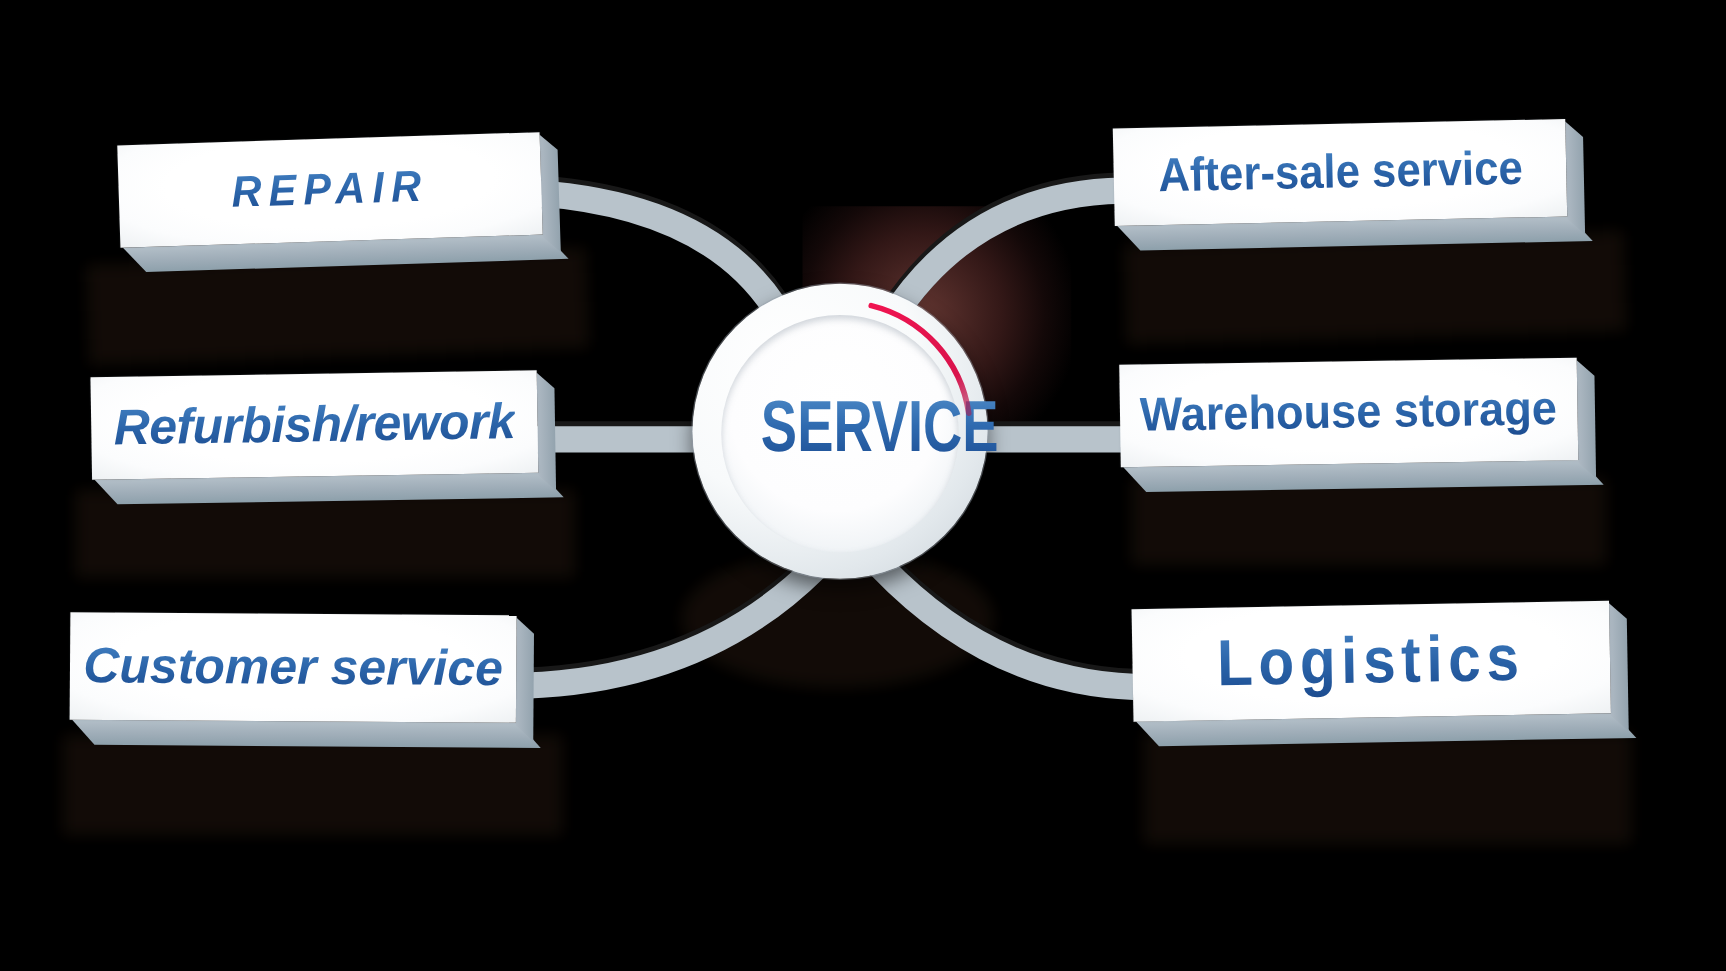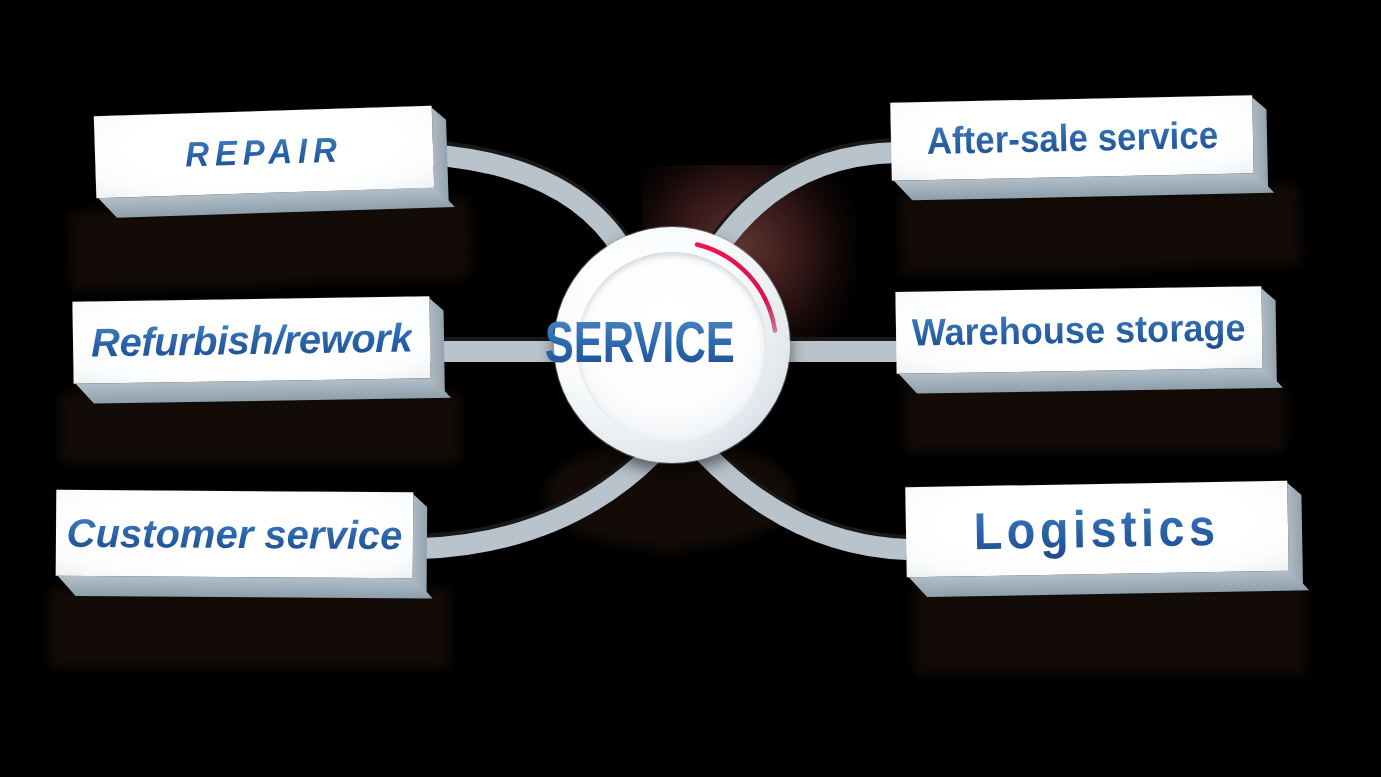--- a/index.html
+++ b/index.html
@@ -70,21 +70,21 @@
   
   .hub{
     position:absolute;left:554px;top:227px;width:236px;height:236px;border-radius:50%;z-index:5;
     background:radial-gradient(circle at 32% 28%, #ffffff 0%, #f8fafb 45%, #e2e8ec 72%, #c7cfd6 100%);
     box-shadow:0 0 0 1px rgba(150,160,170,.45), 0 8px 16px rgba(0,0,0,.55);
   }
   .hub-inner{
     position:absolute;left:23px;top:25px;width:190px;height:190px;border-radius:50%;
     background:radial-gradient(circle at 48% 38%, #ffffff 0%, #fdfdfe 55%, #eef2f5 80%, #dbe2e8 100%);
     box-shadow:inset 0 3px 6px rgba(120,135,150,.35);
-    display:flex;align-items:center;justify-content:flex-end;
+    display:flex;align-items:center;justify-content:flex-start;
   }
   .hub-label{
     font-weight:700;font-size:58px;letter-spacing:0;
     transform:scaleX(.75) translateY(-6px);
     color:#265ba3;white-space:nowrap;
   }
   @supports (-webkit-background-clip:text){
     .hub-label{
       background:linear-gradient(180deg,#5490cb 0%,#2f6bb0 48%,#1b4b91 100%);
       -webkit-background-clip:text;background-clip:text;color:transparent;

